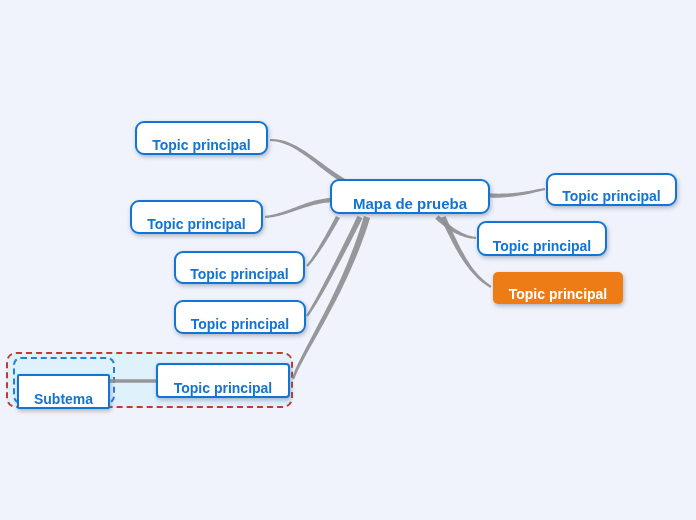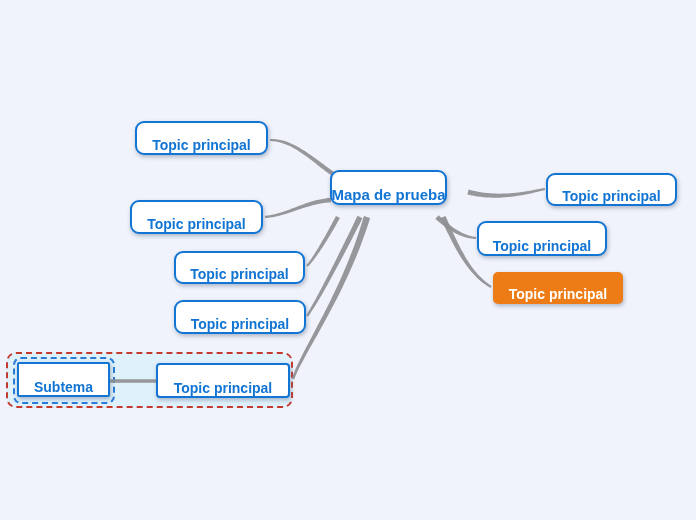--- a/index.html
+++ b/index.html
@@ -38,35 +38,35 @@
     border:2px solid var(--accent-blue,#1274d3);
     border-radius:9px;
     color:var(--accent-blue,#1274d3);
     font-weight:bold;font-size:14px;
     box-shadow:1px 2px 4px rgba(90,105,135,.45);
     z-index:4;
     box-sizing:border-box;
     white-space:nowrap;
     cursor:default;
   }
-  .root{left:330px;top:170px;width:117px;height:35px;font-size:15px;border-radius:9px;}
+  .root{left:330px;top:179px;width:160px;height:35px;font-size:15px;border-radius:9px;}
   .t0{left:135px;top:121px;width:133px;height:34px;}
   .t1{left:130px;top:200px;width:133px;height:34px;}
   .t2{left:174px;top:251px;width:131px;height:33px;}
   .t3{left:174px;top:300px;width:132px;height:34px;}
   .t4{left:156px;top:363px;width:134px;height:35px;border-radius:4px;border-width:2.5px;}
   .t5{left:546px;top:173px;width:131px;height:33px;}
   .t6{left:477px;top:221px;width:130px;height:35px;}
   .t7{
     left:493px;top:272px;width:130px;height:32px;
     background:var(--accent-orange,#ee7c16);
     border-color:var(--accent-orange,#ee7c16);
     color:#fff;border-radius:5px;
   }
-  .subtema{left:17px;top:362px;width:93px;height:35px;border-radius:2px;border-width:2.5px;}
+  .subtema{left:17px;top:374px;width:93px;height:35px;border-radius:2px;border-width:2.5px;}
 </style>
 </head>
 <body>
 
 <div class="canvas">
 
   <div class="boundary"></div>
   <div class="selection"></div>
 
   <svg id="connectors" viewBox="0 0 696 520" xmlns="http://www.w3.org/2000/svg">

